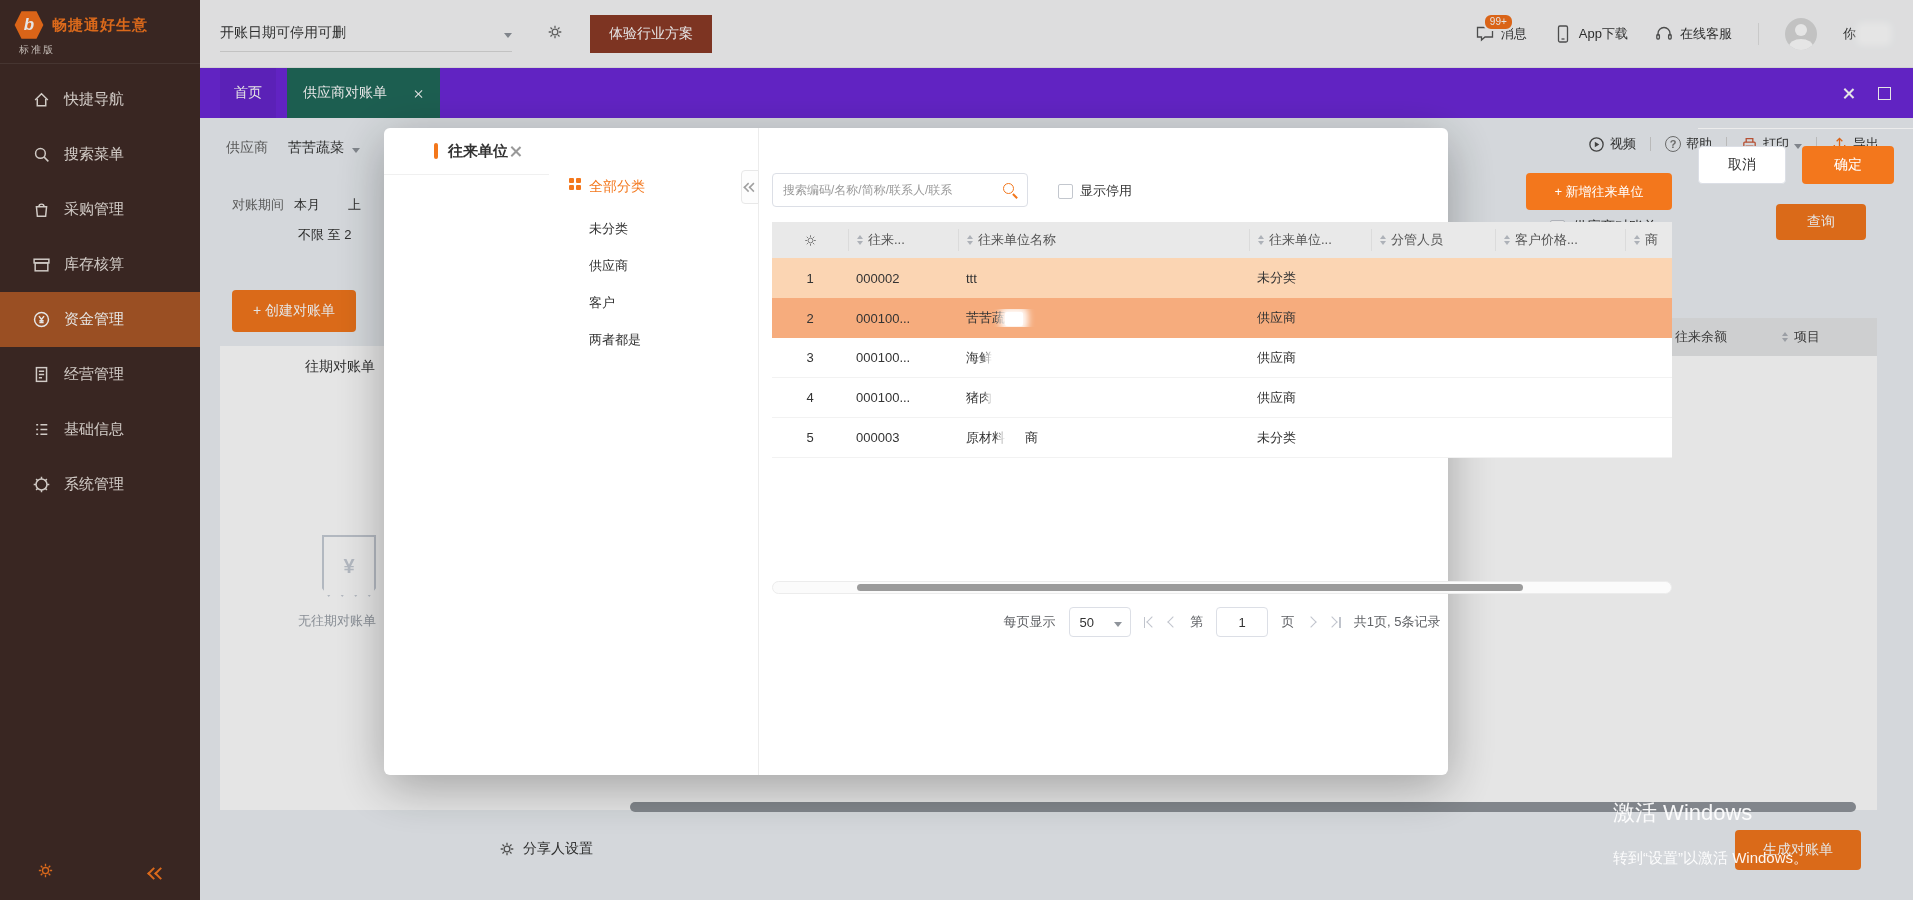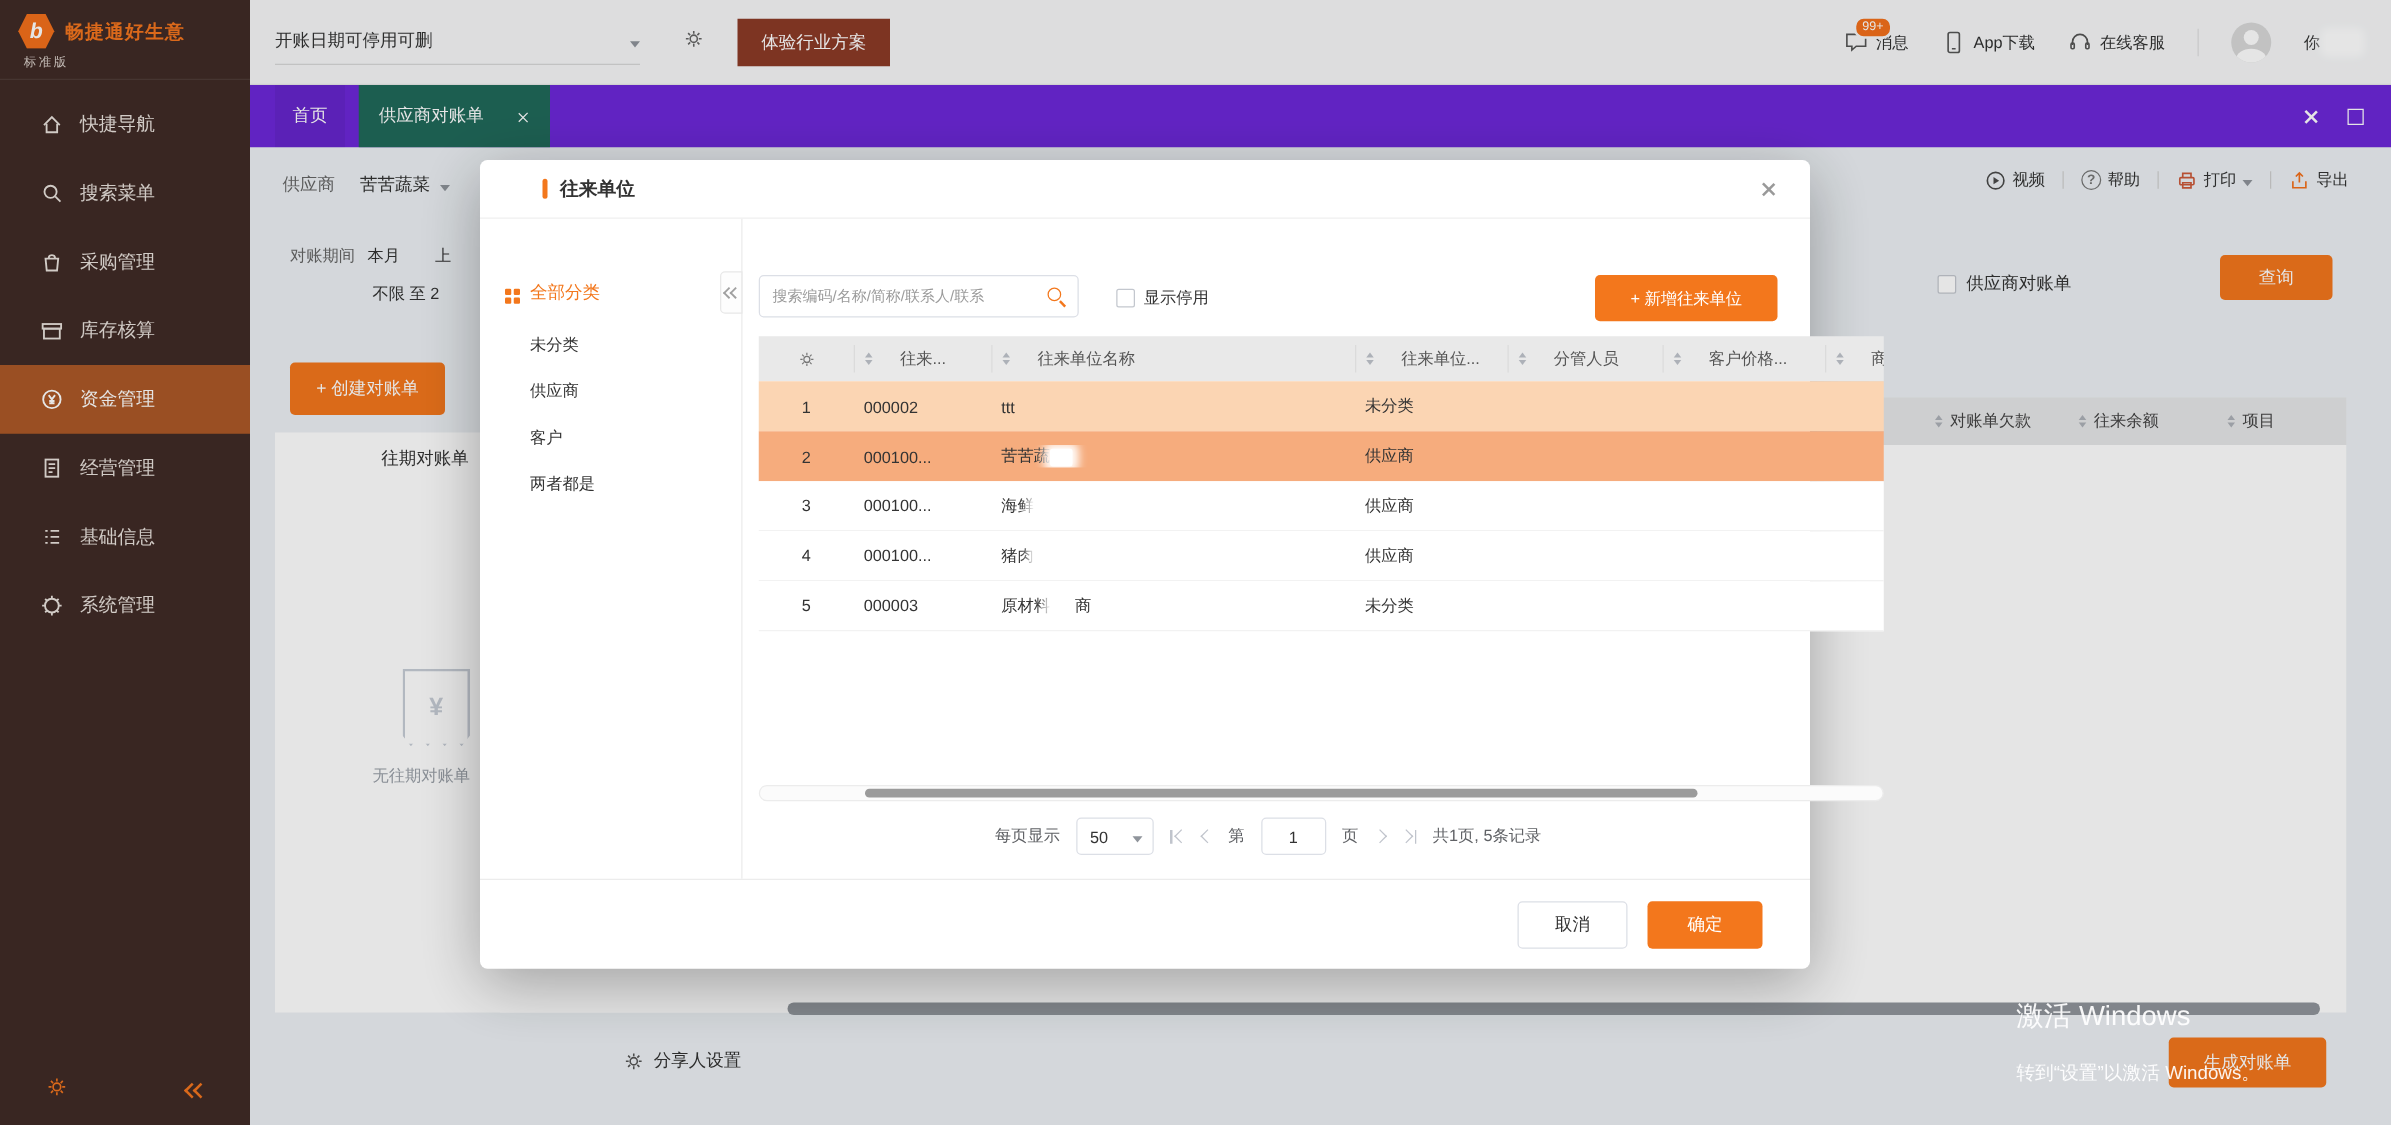--- a/index.html
+++ b/index.html
@@ -67,47 +67,47 @@
 .byproduct{left:1350px;top:100px;display:flex;align-items:center;gap:8px;font-size:14px;color:#333;cursor:pointer}
 .query-btn{left:1576px;top:86px;width:90px;height:36px;font-size:14px}
 .bottom-scroll{left:430px;top:684px;width:1226px;height:10px;background:#90959B;border-radius:5px;cursor:pointer}
 .share{left:298px;top:722px;display:flex;align-items:center;gap:7px;font-size:14px;color:#333;cursor:pointer}
 .generate-btn{left:1535px;top:712px;width:126px;height:40px;font-size:14px}
 .watermark{left:1413px;top:680px;z-index:60;color:rgba(255,255,255,.93);pointer-events:none}
 .wm1{font-size:22px}
 .wm2{font-size:15px;margin-top:21px}
 
 .overlay{position:fixed;inset:0;background:rgba(0,0,0,.10);z-index:40}
-.modal{position:fixed;left:384px;top:128px;width:1064px;height:647px;background:#fff;border-radius:6px;box-shadow:0 12px 50px rgba(0,0,0,.30);z-index:50;display:flex;flex-direction:column}
+.modal{position:fixed;left:384px;top:128px;width:1064px;height:647px;background:#fff;border-radius:6px;box-shadow:0 12px 50px rgba(0,0,0,.30);z-index:50;display:flex;flex-direction:row}
 .m-header{height:47px;display:flex;align-items:center;padding-left:50px;border-bottom:1px solid #F0F0F0;flex:none}
 .m-accent{width:4px;height:16px;background:#F3771C;border-radius:2px}
 .m-title{margin-left:10px;font-size:15px;font-weight:bold;color:#333}
 .m-close{margin-left:auto;margin-right:26px;color:#999}
 .m-body{flex:1;display:flex;position:relative;min-height:0}
 .m-cats{width:210px;border-right:1px solid #ECECEC;padding-top:50px;flex:none}
-.cat-all{display:flex;align-items:flex-end;gap:8px;padding-left:20px;color:#F3771C;font-size:14px;cursor:pointer}
+.cat-all{display:flex;align-items:flex-start;gap:8px;padding-left:20px;color:#F3771C;font-size:14px;cursor:pointer}
 .grid-icon{display:grid;grid-template-columns:5px 5px;grid-template-rows:5px 5px;gap:2px}
 .grid-icon i{background:#F3771C;border-radius:1px}
 .cat-list{margin-top:14px}
 .cat-item{height:37px;display:flex;align-items:center;padding-left:40px;font-size:13px;color:#333;cursor:pointer}
 .m-collapse{position:absolute;left:192px;top:42px;width:18px;height:34px;background:#FDFDFD;border:1px solid #E8E8E8;border-radius:4px 0 0 4px;display:flex;align-items:center;justify-content:center;color:#A0A0A0;cursor:pointer;z-index:2}
 .m-content{flex:1;padding:0 26px 0 13px;display:flex;flex-direction:column;min-width:0}
 .m-controls{margin-top:45px;display:flex;align-items:flex-start}
 .m-search{width:256px;height:34px;border:1px solid #DCDFE6;border-radius:4px;position:relative;background:#fff}
 .m-search input{width:100%;height:100%;border:none;outline:none;padding:0 32px 0 10px;font-size:12px;color:#333;background:transparent}
 .m-search input::placeholder{color:#9B9B9B}
 .mag{position:absolute;right:9px;top:8px;width:16px;height:16px;color:#F3771C;cursor:pointer}
 .mag::before{content:"";position:absolute;left:1px;top:1px;width:9px;height:9px;border:1.8px solid currentColor;border-radius:50%}
 .mag::after{content:"";position:absolute;left:11px;top:11px;width:6px;height:1.8px;background:currentColor;transform:rotate(45deg);transform-origin:left center}
 .show-dis{margin-left:30px;margin-top:9px;display:flex;align-items:center;gap:7px;font-size:13px;color:#333;cursor:pointer}
 .m-add{margin-left:auto;width:146px;height:37px;font-size:13px}
 .m-table{margin-top:12px;width:900px;font-size:13px;color:#333}
 .m-thead,.m-row{display:grid;grid-template-columns:76px 110px 291px 122px 124px 130px 47px;align-items:center}
 .m-thead{height:36px;background:#E9E9E9;color:#555}
-.m-th{display:flex;align-items:center;gap:22px;padding-left:8px;height:22px;border-left:1px solid #DBDBDB;overflow:hidden;white-space:nowrap;cursor:pointer}
+.m-th{display:flex;align-items:center;gap:5px;padding-left:8px;height:22px;border-left:1px solid #DBDBDB;overflow:hidden;white-space:nowrap;cursor:pointer}
 .m-th.first{border-left:none;justify-content:center;padding-left:0;color:#777}
 .m-th svg{width:15px;height:15px;stroke:currentColor;fill:none;stroke-width:1.3}
 .m-row{height:40px;background:#fff;border-bottom:1px solid #F2F2F2;cursor:pointer}
 .m-row.hl1{background:#FBD5B3;border-bottom:none}
 .m-row.hl2{background:#F6AC7D;border-bottom:none}
 .mc{padding-left:8px;overflow:hidden;white-space:nowrap}
 .mc.c0{text-align:center;padding-left:0}
 .m-hscroll{margin-top:123px;width:900px;height:13px;border:1px solid #ECECEC;background:#FBFBFB;border-radius:7px;position:relative}
 .m-hthumb{position:absolute;left:84px;top:2px;width:666px;height:7px;background:#9B9B9B;border-radius:4px;cursor:pointer}
 .m-pagination{margin-top:13px;display:flex;align-items:center;justify-content:center;gap:13px;font-size:13px;color:#606266}

